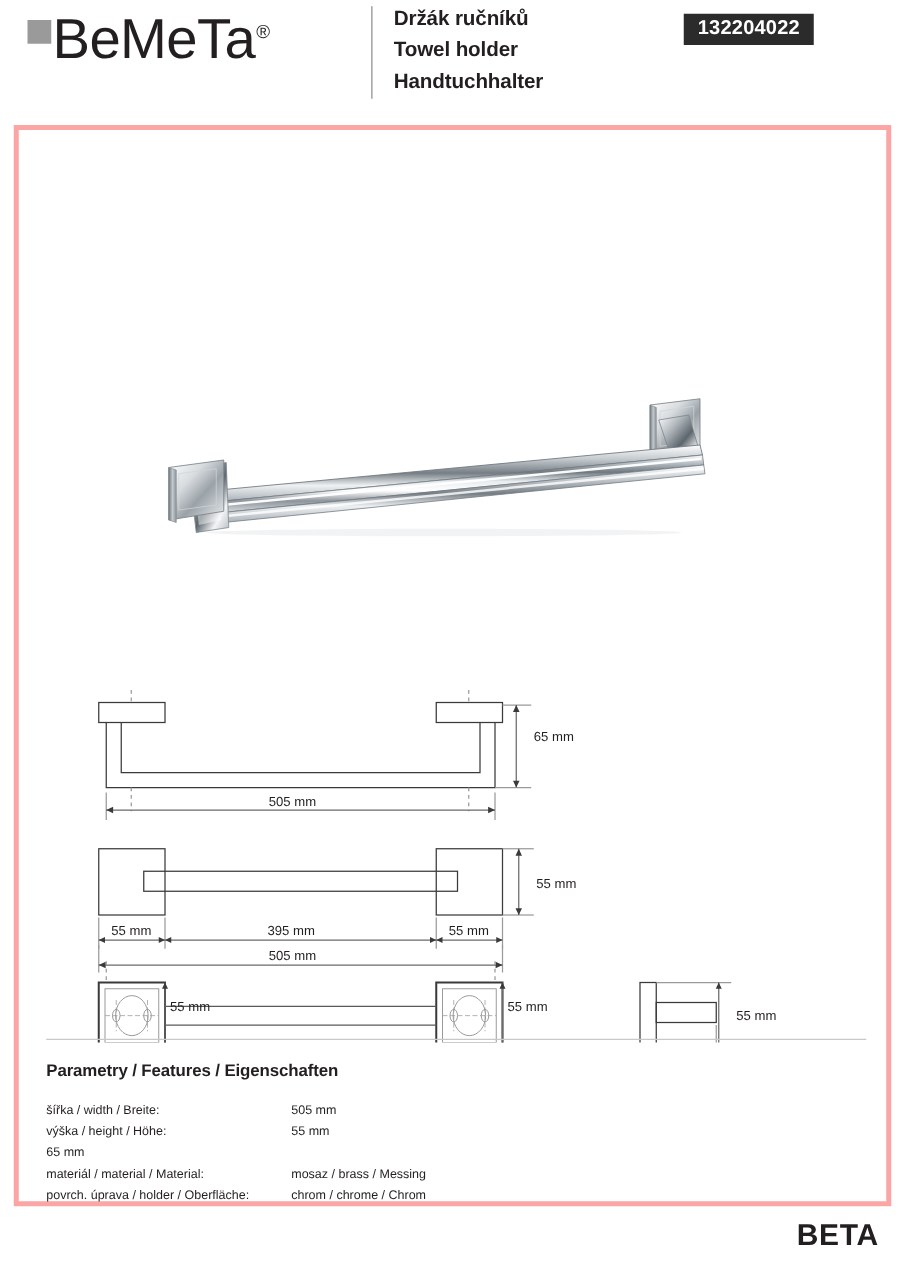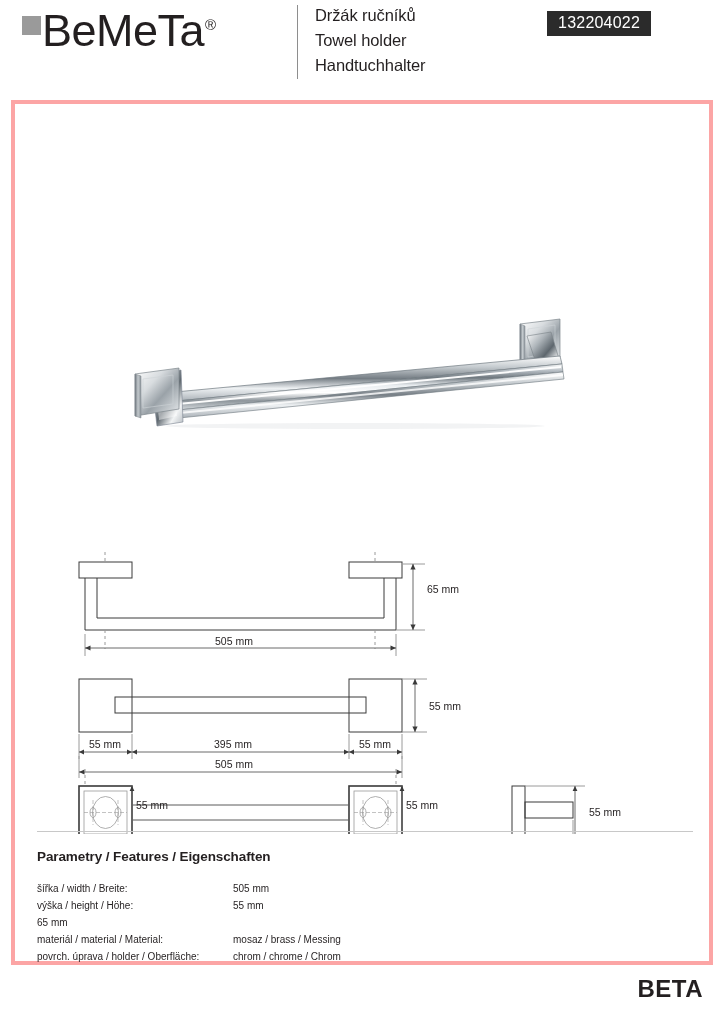--- a/index.html
+++ b/index.html
@@ -28,27 +28,27 @@
     margin-top:2px;
   }
   .logo-reg { font-size:15px; vertical-align:super; line-height:1; margin-left:1px; }
 
   .header-divider {
     position:absolute; left:297px; top:5px; width:1px; height:74px;
     background:#8e8e8e;
   }
   .titles { position:absolute; left:315px; top:3px; }
   .title-line {
-    font-size:16.5px; font-weight:normal; color:#231f20;
+    font-size:16.5px; font-weight:bold; color:#231f20;
     line-height:25px; letter-spacing:-0.1px;
   }
   .code-badge {
     position:absolute; right:13px; top:11px;
     background:#2b2b2b; color:#ffffff;
-    font-size:16px; font-weight:normal;
+    font-size:16px; font-weight:bold;
     padding:3px 11px 4px 11px;
     letter-spacing:0.2px;
   }
 
   
   .frame {
     position:absolute; left:11px; top:100px;
     width:702px; height:865px;
     border:4px solid #fca5a5;
     background:#fff;

